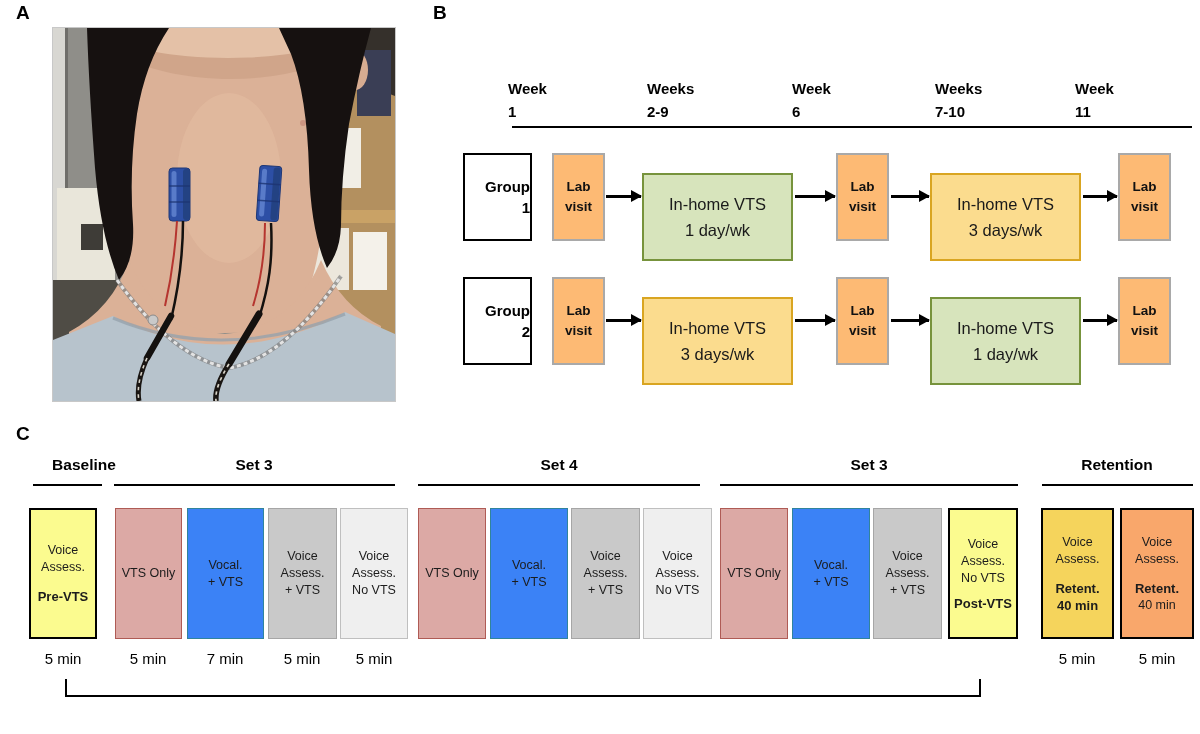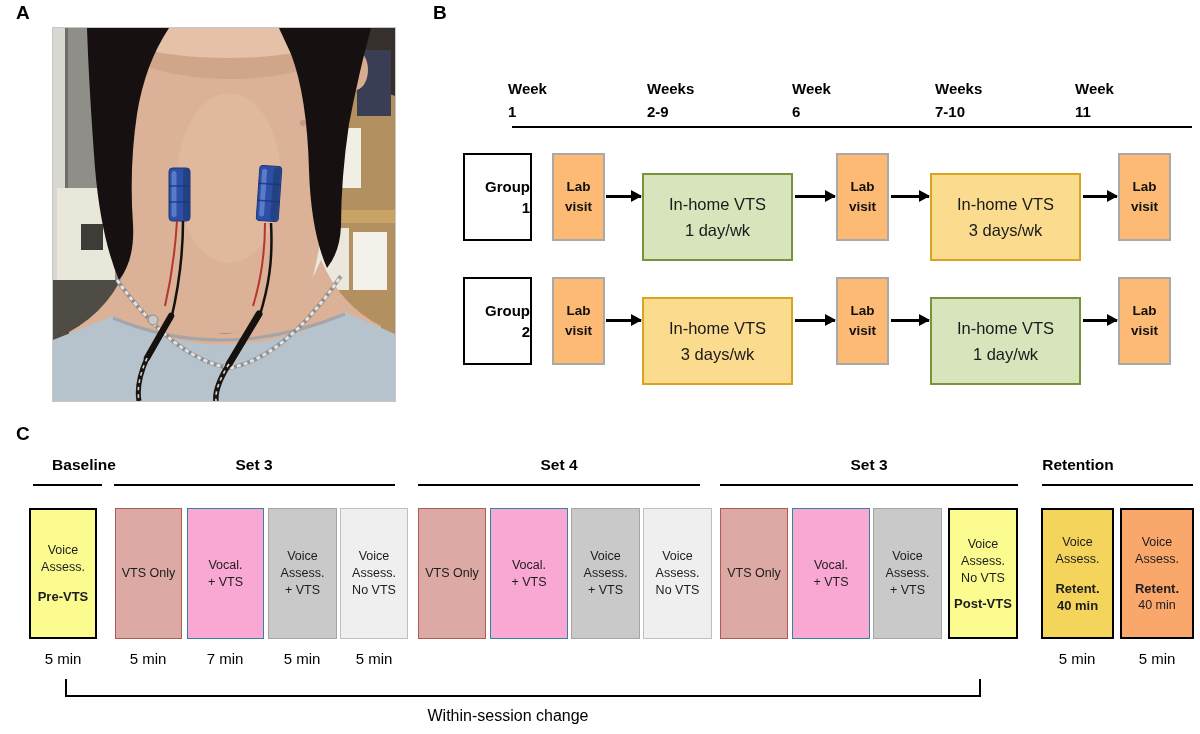--- a/index.html
+++ b/index.html
@@ -21,21 +21,21 @@
   .arrow{position:absolute;height:2.5px;background:#000;}
   .arrow::after{content:"";position:absolute;right:-1px;top:50%;transform:translateY(-50%);
     width:0;height:0;border-left:11px solid #000;border-top:6px solid transparent;border-bottom:6px solid transparent;}
   
   .sechead{position:absolute;top:456px;font-weight:700;font-size:15.5px;text-align:center;}
   .underline{position:absolute;top:484px;height:0;border-top:2.5px solid #000;}
   .cbox{position:absolute;top:508px;height:131px;font-size:12.5px;line-height:17px;color:#1c1c1c;border:1.5px solid #999;}
   .cbox .b{font-weight:700;font-size:13px;}
   .cbox.yellow{background:#FBFB8F;border:2.5px solid #000;}
   .cbox.red{background:#DCA9A5;border-color:#AF5B55;}
-  .cbox.blue{background:#f9a8d4;border-color:#31849B;}
+  .cbox.blue{background:#3b82f6;border-color:#31849B;}
   .cbox.gray{background:#C9C9C9;border-color:#A6A6A6;}
   .cbox.lgray{background:#EFEFEF;border-color:#BFBFBF;}
   .cbox.gold{background:#F5D45C;border:2.5px solid #000;}
   .cbox.orange{background:#F9A76B;border:2.5px solid #000;}
   .sp12{height:12px;}.sp8{height:8px;}
   .dur{position:absolute;top:650px;width:70px;text-align:center;font-size:15px;}
   #bracket{position:absolute;left:65px;top:679px;width:916px;height:18px;
     border-left:2.5px solid #000;border-right:2.5px solid #000;border-bottom:2.5px solid #000;box-sizing:border-box;}
   #bracket-label{position:absolute;left:308px;top:707px;width:400px;text-align:center;font-size:16px;}
 </style>
@@ -202,21 +202,21 @@
     <div>Lab</div>
     <div>visit</div>
   </div>
 
   <div class="panel-label" style="left:16px;top:423px;">C</div>
 
   <div class="sechead" style="left:34px;width:100px;">Baseline</div>
   <div class="sechead" style="left:154px;width:200px;">Set 3</div>
   <div class="sechead" style="left:459px;width:200px;">Set 4</div>
   <div class="sechead" style="left:769px;width:200px;">Set 3</div>
-  <div class="sechead" style="left:998px;width:160px;text-align:center;">Retention</div>
+  <div class="sechead" style="left:1037px;width:160px;text-align:center;">Retention</div>
 
   <div class="underline" style="left:33px;width:69px;"></div>
   <div class="underline" style="left:114px;width:281px;"></div>
   <div class="underline" style="left:418px;width:282px;"></div>
   <div class="underline" style="left:720px;width:298px;"></div>
   <div class="underline" style="left:1042px;width:151px;"></div>
 
   <div class="cbox yellow ctr" style="left:29px;width:68px;">
     <div>Voice</div>
     <div>Assess.</div>
@@ -297,15 +297,14 @@
 
   <div class="dur" style="left:28px;">5 min</div>
   <div class="dur" style="left:113px;">5 min</div>
   <div class="dur" style="left:190px;">7 min</div>
   <div class="dur" style="left:267px;">5 min</div>
   <div class="dur" style="left:339px;">5 min</div>
   <div class="dur" style="left:1042px;">5 min</div>
   <div class="dur" style="left:1122px;">5 min</div>
 
   <div id="bracket"></div>
-  <div id="bracket-label">Within-session change</div>
 
 </div>
 
 </body></html>

